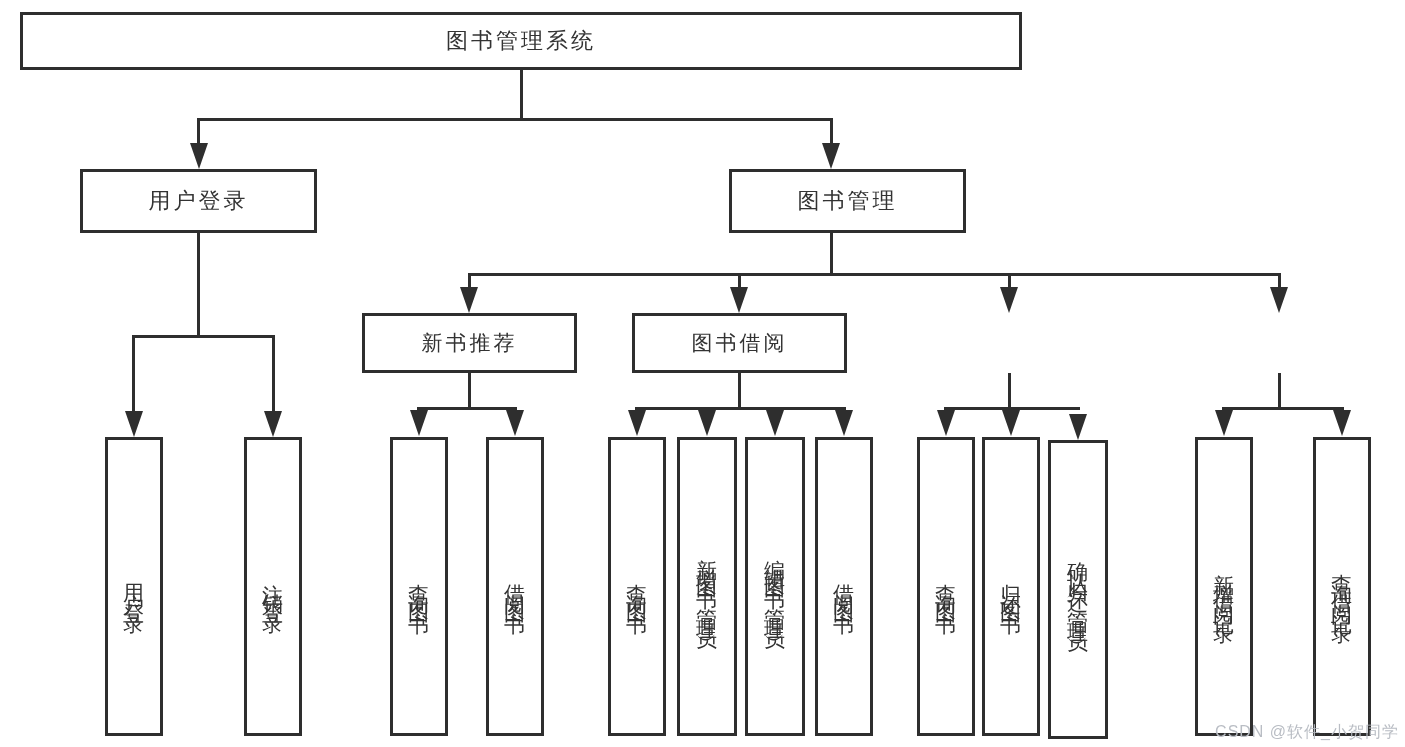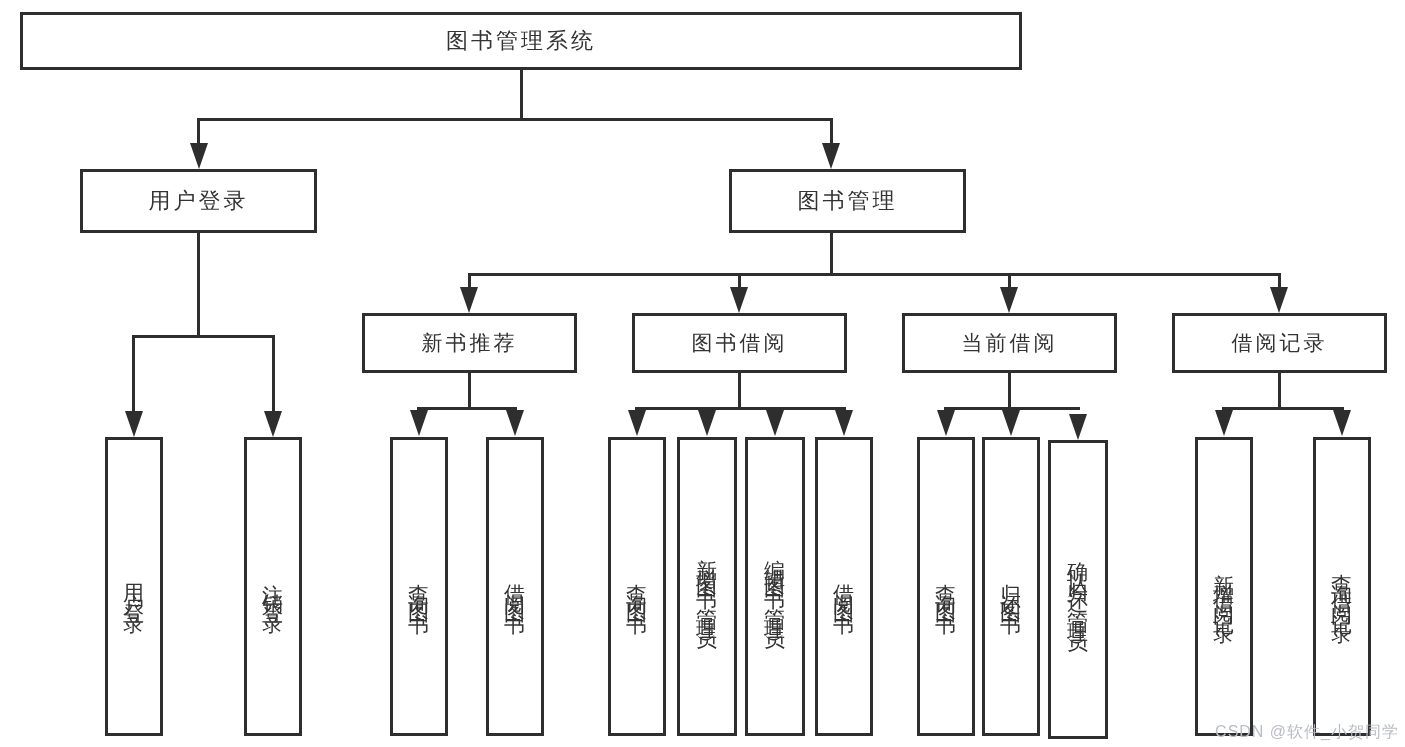--- a/index.html
+++ b/index.html
@@ -90,26 +90,20 @@
   <div class="arrow" style="left:1000px; top:287px;"></div>
   <div class="line" style="left:1278px; top:273px; width:3px; height:16px;"></div>
   <div class="arrow" style="left:1270px; top:287px;"></div>
 
   <div class="box hbox" style="left:632px; top:313px; width:215px; height:60px;">
     <span>图书借阅</span>
   </div>
   <div class="box hbox" style="left:362px; top:313px; width:215px; height:60px;">
     <span>新书推荐</span>
   </div>
-  <div class="box hbox" style="left:902px; top:313px; width:215px; height:60px;">
-    <span>当前借阅</span>
-  </div>
-  <div class="box hbox" style="left:1172px; top:313px; width:215px; height:60px;">
-    <span>借阅记录</span>
-  </div>
 
   <div class="line" style="left:468px; top:373px; width:3px; height:34px;"></div>
   <div class="line" style="left:417px; top:407px; width:100px; height:3px;"></div>
   <div class="arrow" style="left:410px; top:410px;"></div>
   <div class="arrow" style="left:506px; top:410px;"></div>
 
   <div class="line" style="left:738px; top:373px; width:3px; height:34px;"></div>
   <div class="line" style="left:635px; top:407px; width:211px; height:3px;"></div>
   <div class="arrow" style="left:628px; top:410px;"></div>
   <div class="arrow" style="left:698px; top:410px;"></div>

